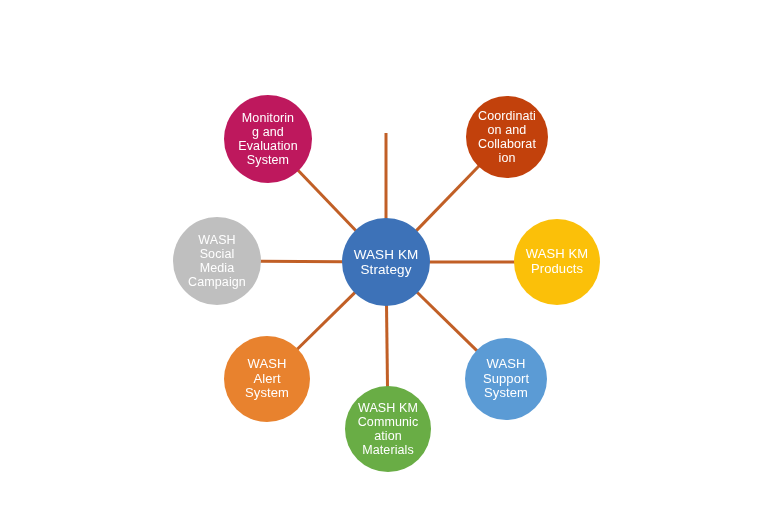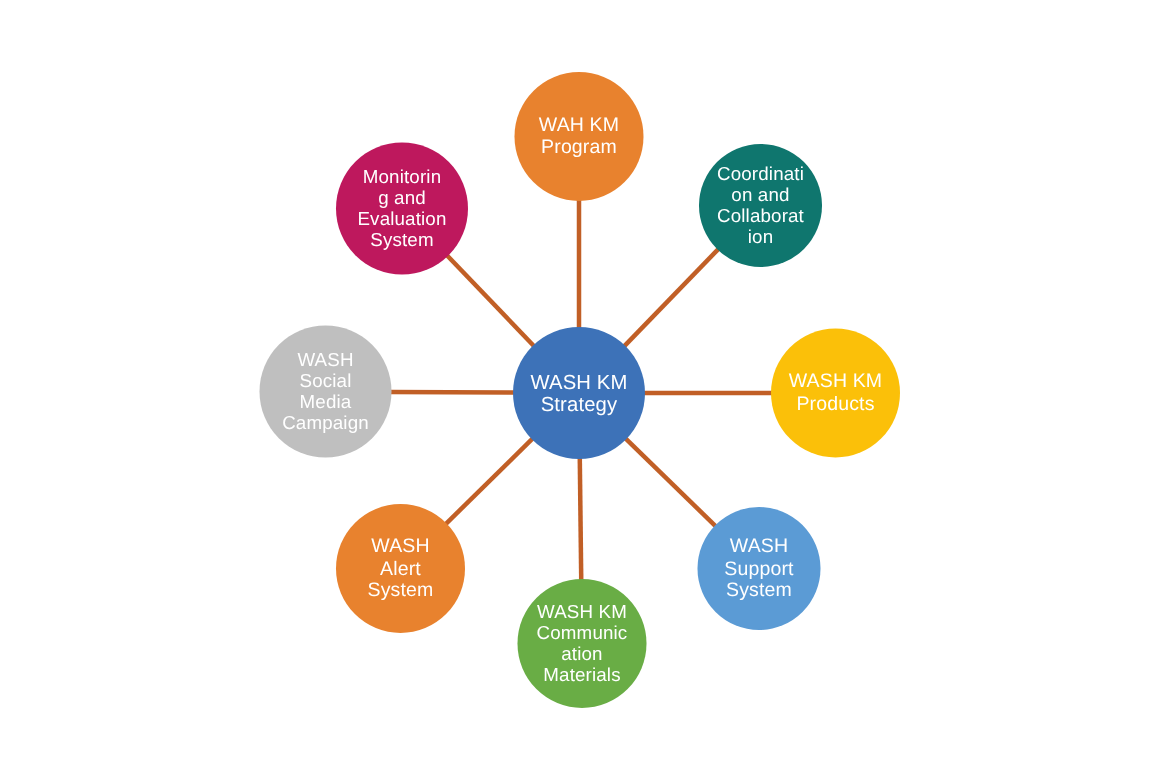--- a/index.html
+++ b/index.html
@@ -63,25 +63,21 @@
       <line x1="416.78800600366174" y1="292.0183058535702" x2="477.35999441519834" y2="351.0759945548184" stroke="#c15f26" stroke-width="3" stroke-linecap="butt"></line>
       <line x1="386.5149331338756" y1="304.99691667861356" x2="387.4970420552843" y2="387.0030116162379" stroke="#c15f26" stroke-width="3" stroke-linecap="butt"></line>
       <line x1="355.337834938678" y1="292.1468345560897" x2="296.94909145524474" y2="349.5542546196333" stroke="#c15f26" stroke-width="3" stroke-linecap="butt"></line>
       <line x1="343.0007527549958" y1="261.7455665843491" x2="259.9992472450042" y2="261.2544334156509" stroke="#c15f26" stroke-width="3" stroke-linecap="butt"></line>
       <line x1="356.2316357705444" y1="230.9702644048895" x2="297.7683642294556" y2="170.0297355951105" stroke="#c15f26" stroke-width="3" stroke-linecap="butt"></line>
     </svg>
 <div class="node center" style="left: 342px; top: 218px; width: 88px; height: 88px; background: rgb(61, 114, 184); font-size: 13.5px;">
       <span class="node-label">WASH KM
 Strategy</span>
     </div>
-    <div class="node satellite" style="left: 343px; top: 48px; width: 86px; height: 86px; background: rgb(232, 130, 46); font-size: 13px;">
-      <span class="node-label">WAH KM
-Program</span>
-    </div>
-    <div class="node satellite" style="left: 466px; top: 96px; width: 82px; height: 82px; background: #0f766e; font-size: 12.5px;">
+    <div class="node satellite" style="left: 466px; top: 96px; width: 82px; height: 82px; background: #c2410c; font-size: 12.5px;">
       <span class="node-label">Coordinati
 on and
 Collaborat
 ion</span>
     </div>
     <div class="node satellite" style="left: 514px; top: 219px; width: 86px; height: 86px; background: rgb(251, 192, 9); font-size: 13px;">
       <span class="node-label">WASH KM
 Products</span>
     </div>
     <div class="node satellite" style="left: 465px; top: 338px; width: 82px; height: 82px; background: rgb(91, 155, 213); font-size: 13px;">

